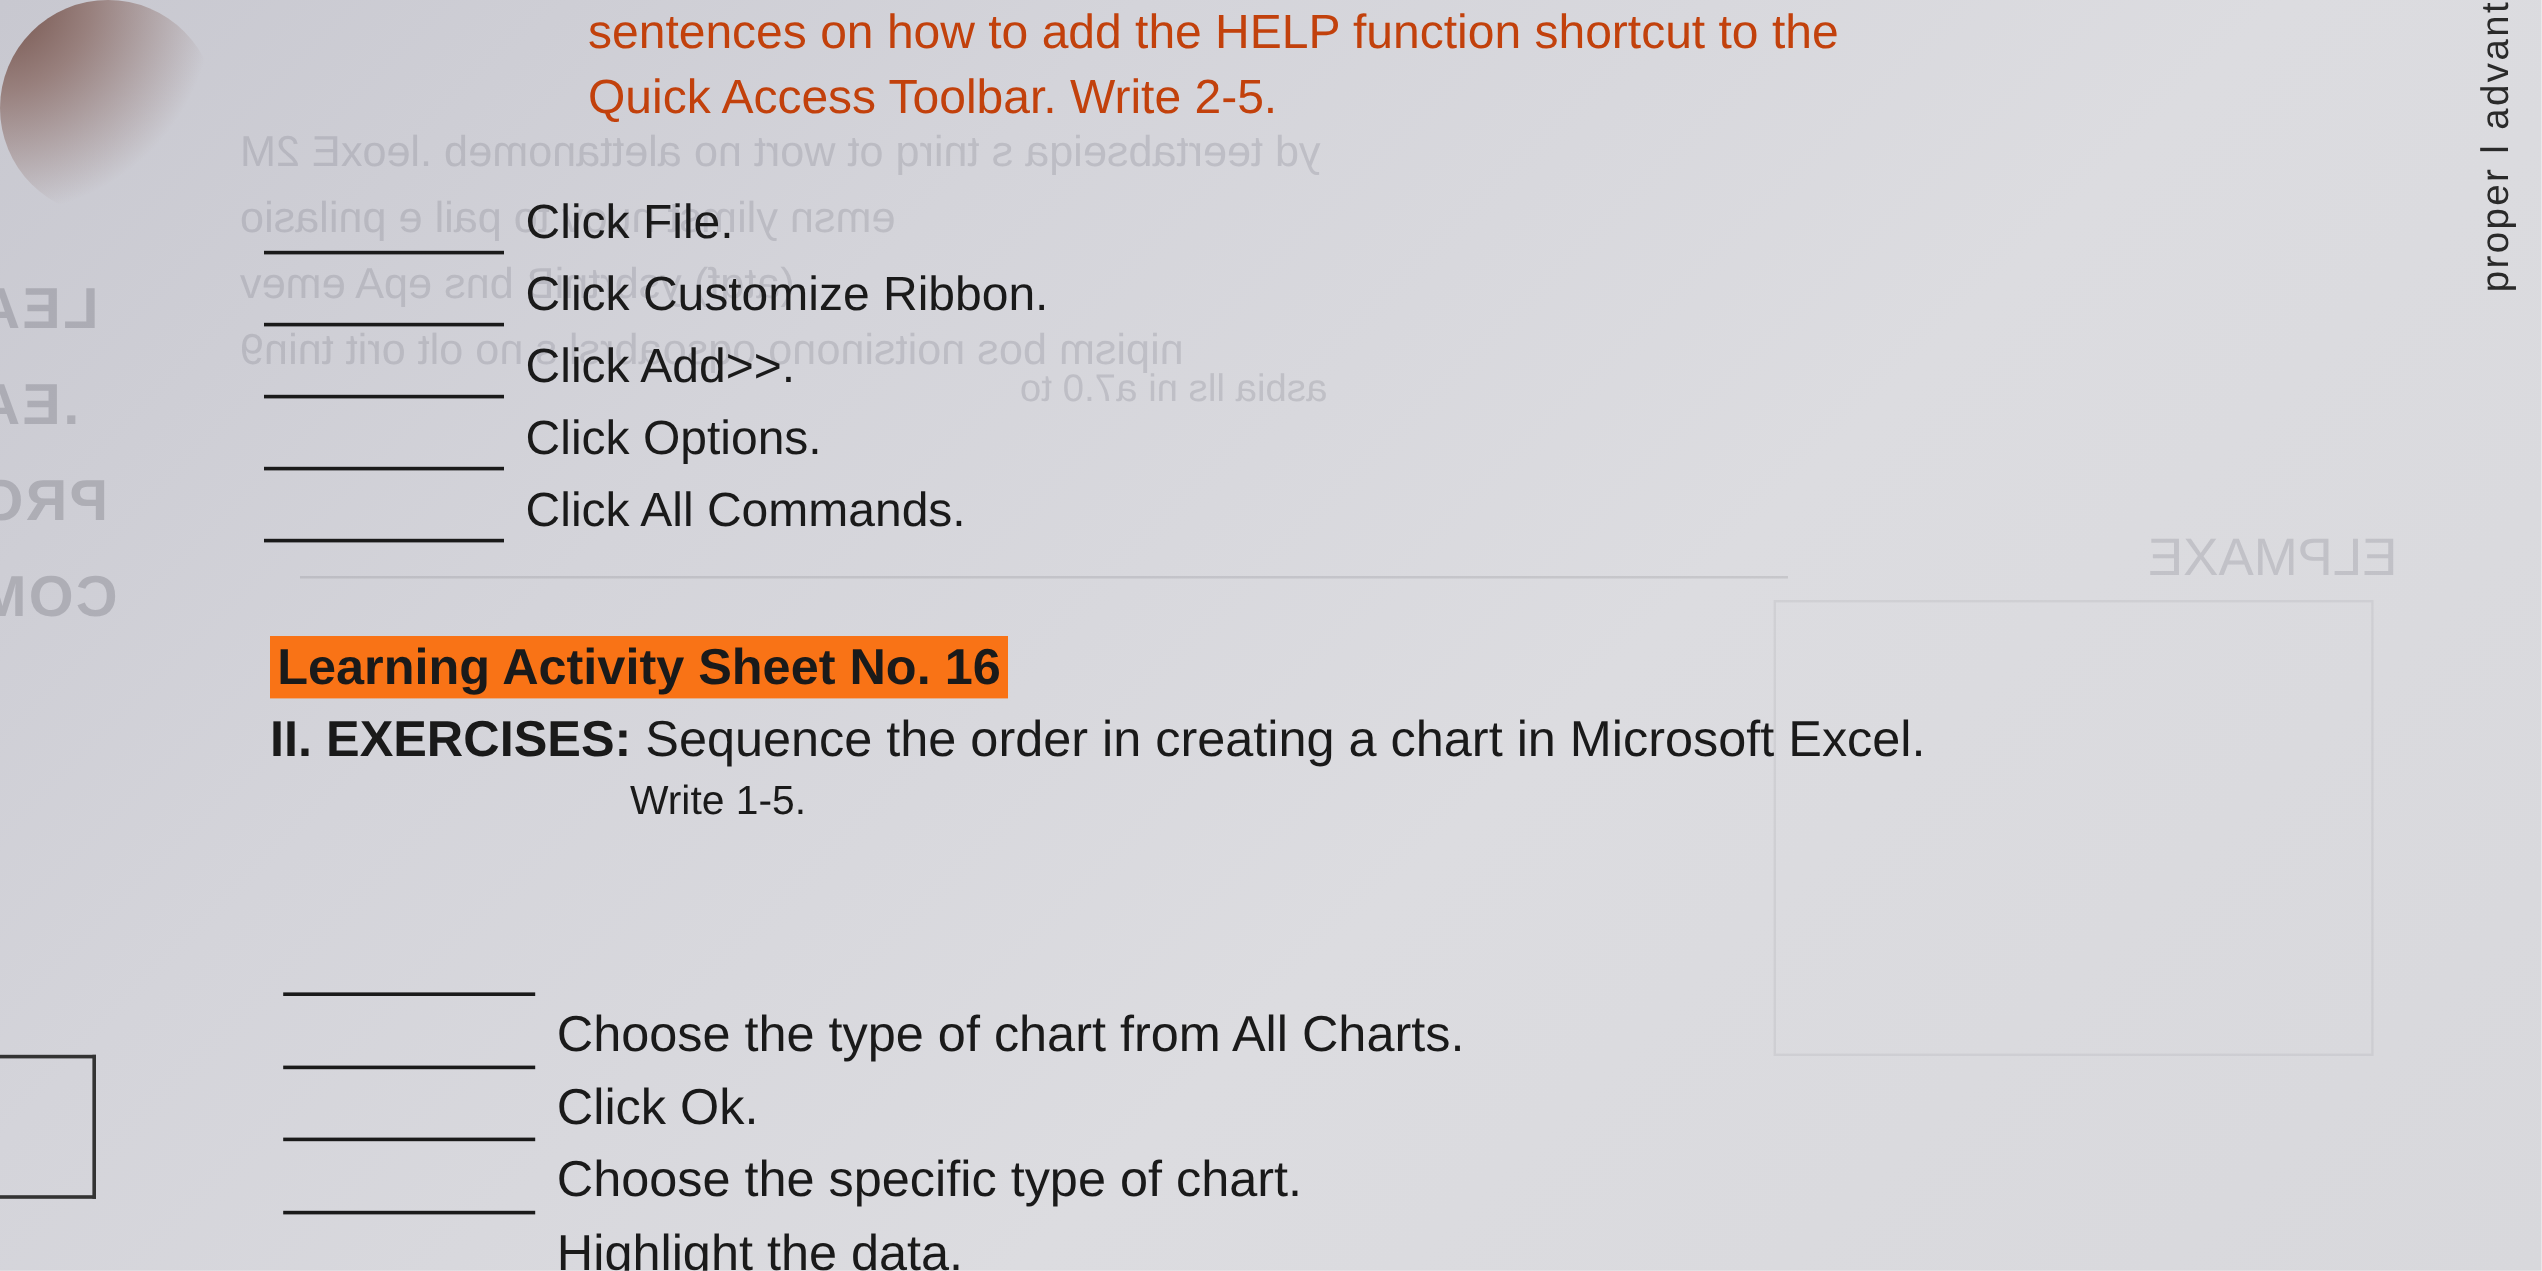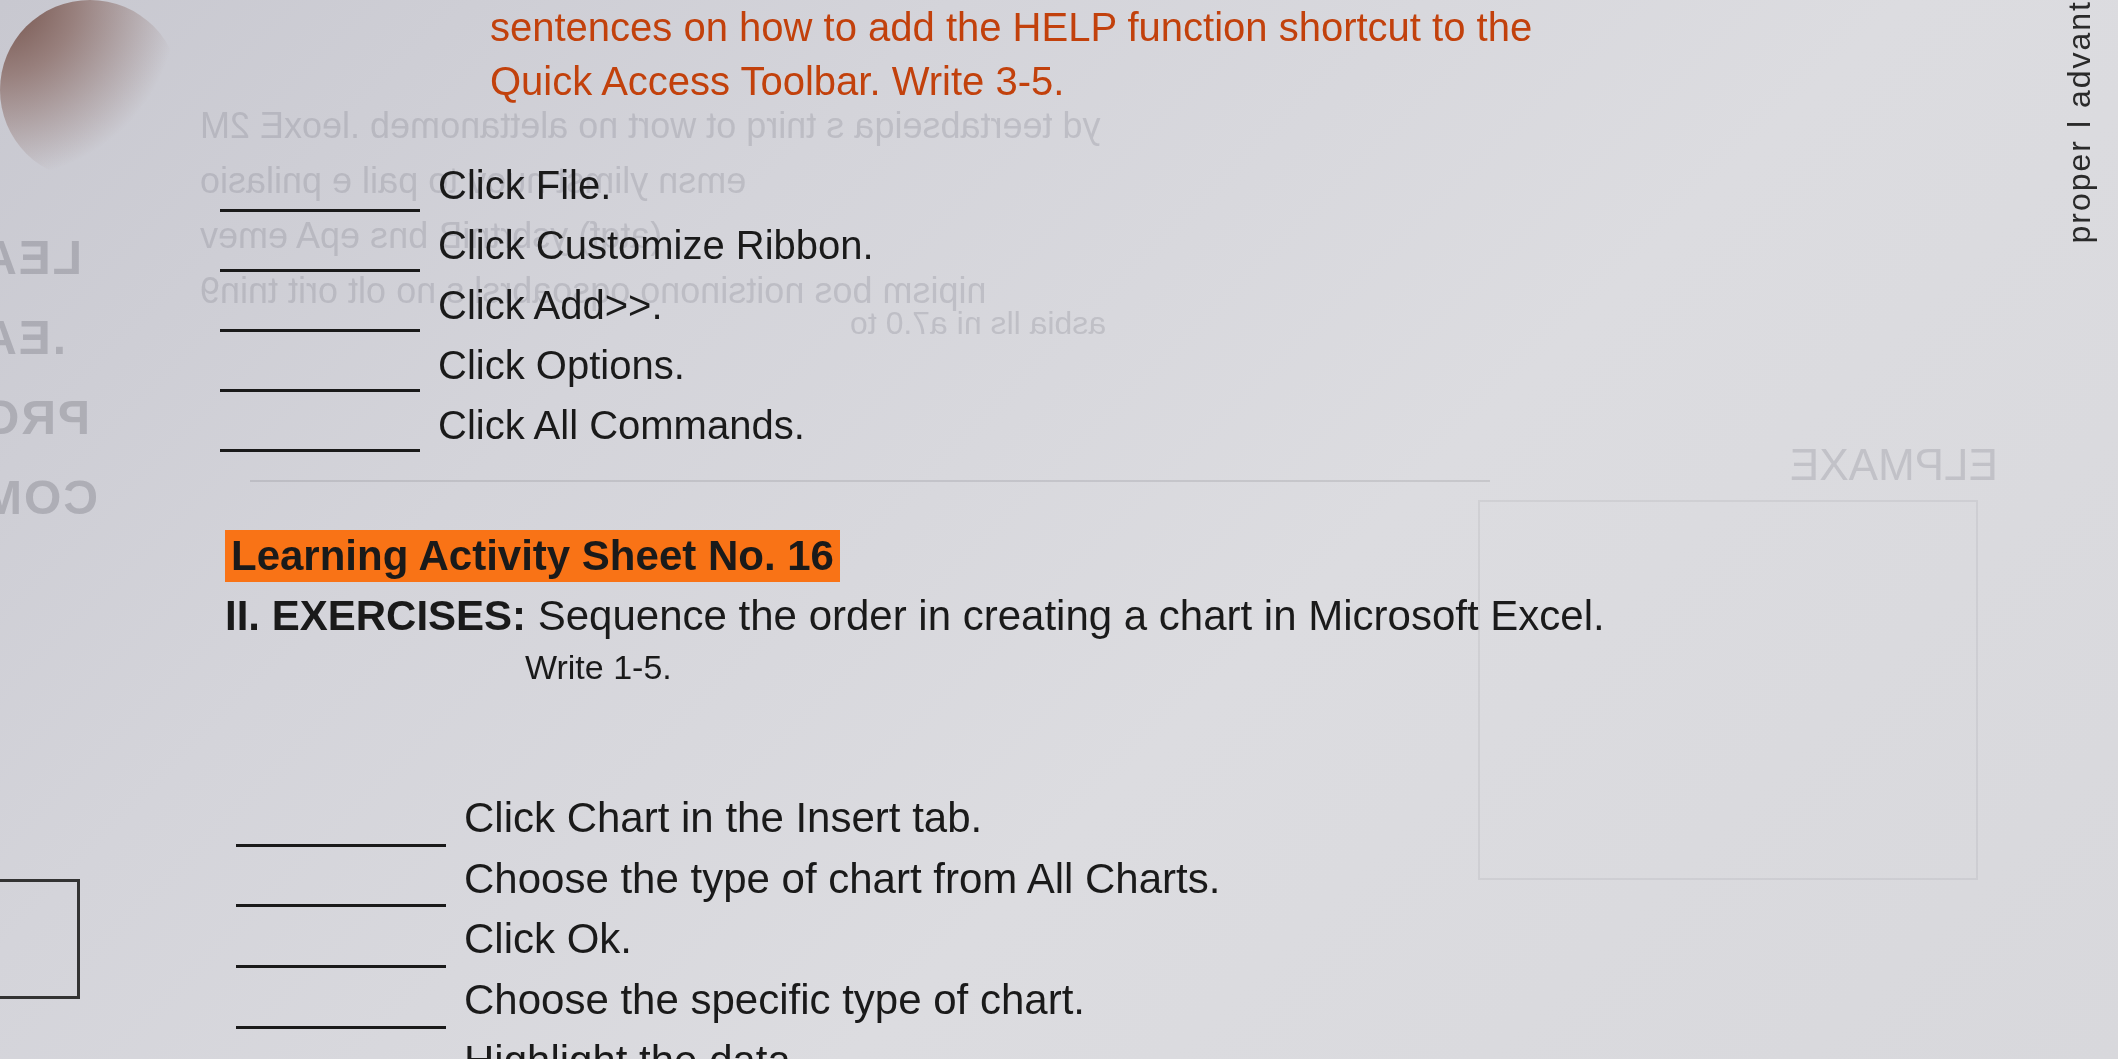--- a/index.html
+++ b/index.html
@@ -186,21 +186,21 @@
   <div class="edge-text edge-1">LEA</div>
   <div class="edge-text edge-2">.EA</div>
   <div class="edge-text edge-3">PRO</div>
   <div class="edge-text edge-4">COM</div>
   <div class="edge-box"></div>
 
   <div class="right-text">proper l advant</div>
 
   <div class="intro-block">
     <div>sentences on how to add the HELP function shortcut to the</div>
-    <div>Quick Access Toolbar. Write 3-5.</div>
+    <div>Quick Access Toolbar. Write 2-5.</div>
   </div>
 
   <div class="ghost-text ghost-1">yd teertabseiqa s tnirq ot wort no alettanomeb .leoxE 2M</div>
   <div class="ghost-text ghost-2">emsn ylimst nuov to pail e pnilasio</div>
   <div class="ghost-text ghost-3">(atqf) ysbrtniB bns epA emev</div>
   <div class="ghost-text ghost-4">nipism bos noitsinono oqsoabrsl s no olt orit tnin9</div>
   <div class="ghost-text ghost-5">asbia lls ni a7.0 to</div>
   <div class="ghost-example">ELPMAXE</div>
   <div class="ghost-box-right"></div>
 
@@ -234,21 +234,20 @@
     <div class="exercises-line">
       <span class="bold-label">II. EXERCISES:</span>
       <span>Sequence the order in creating a chart in Microsoft Excel.</span>
     </div>
     <div class="write-line">Write 1-5.</div>
   </div>
 
   <div class="steps-block-2">
     <div class="step-row">
       <span class="blank-line"></span>
-      <span class="step-text">Click Chart in the Insert tab.</span>
     </div>
     <div class="step-row">
       <span class="blank-line"></span>
       <span class="step-text">Choose the type of chart from All Charts.</span>
     </div>
     <div class="step-row">
       <span class="blank-line"></span>
       <span class="step-text">Click Ok.</span>
     </div>
     <div class="step-row">

